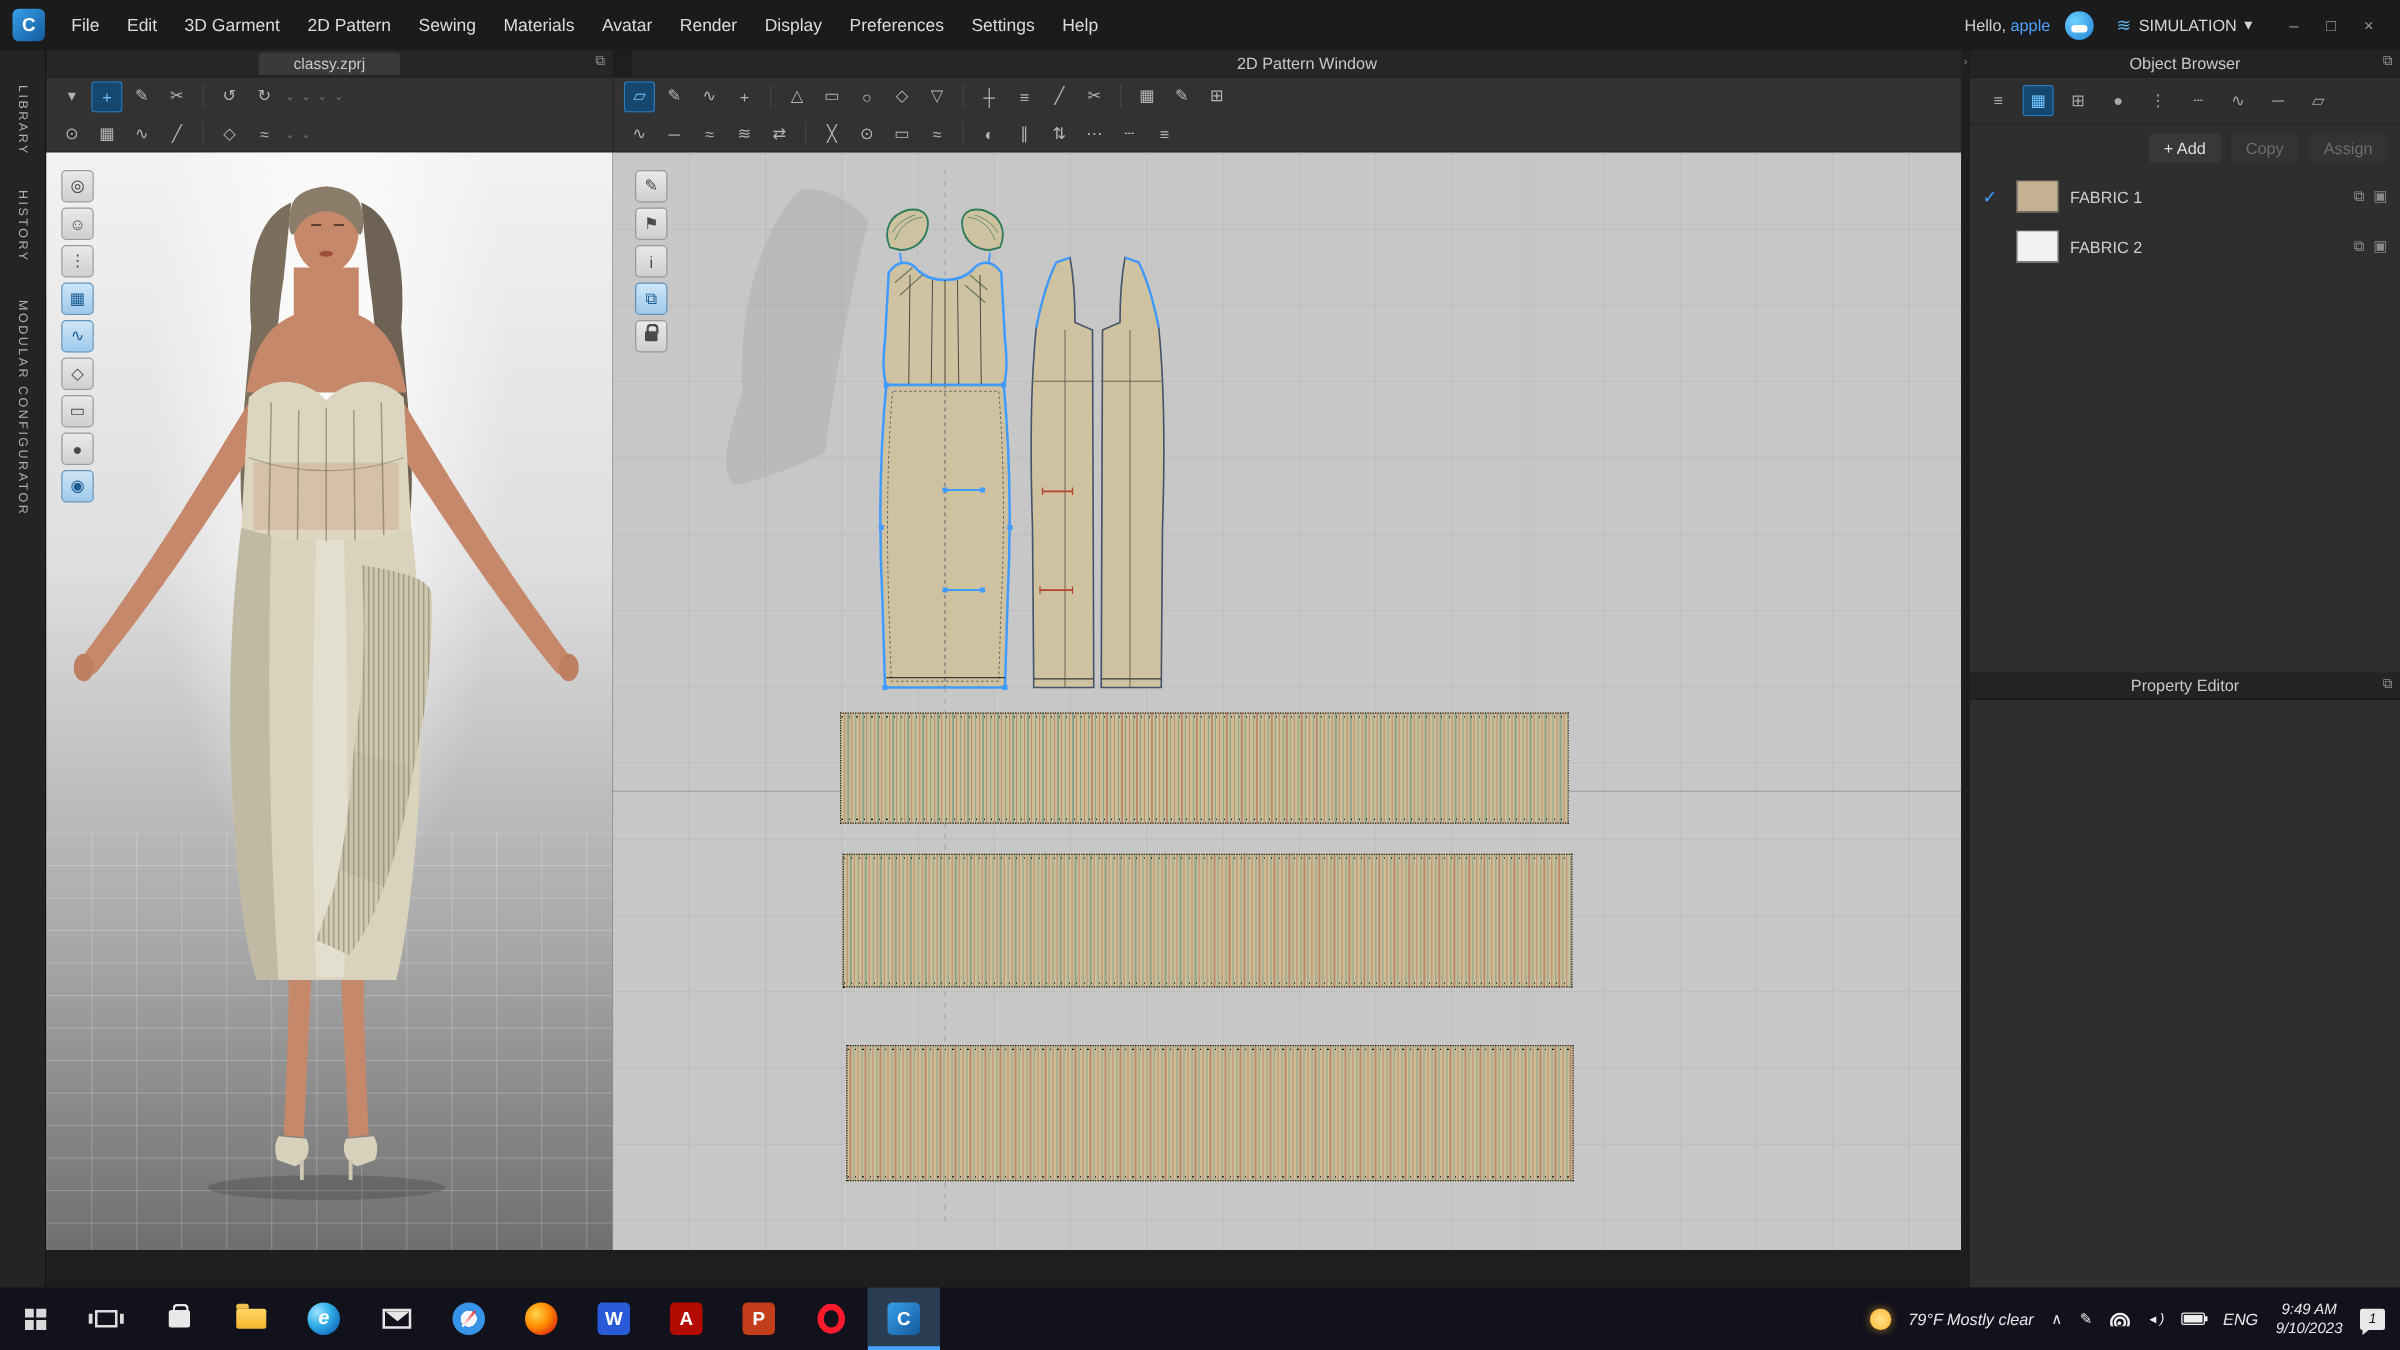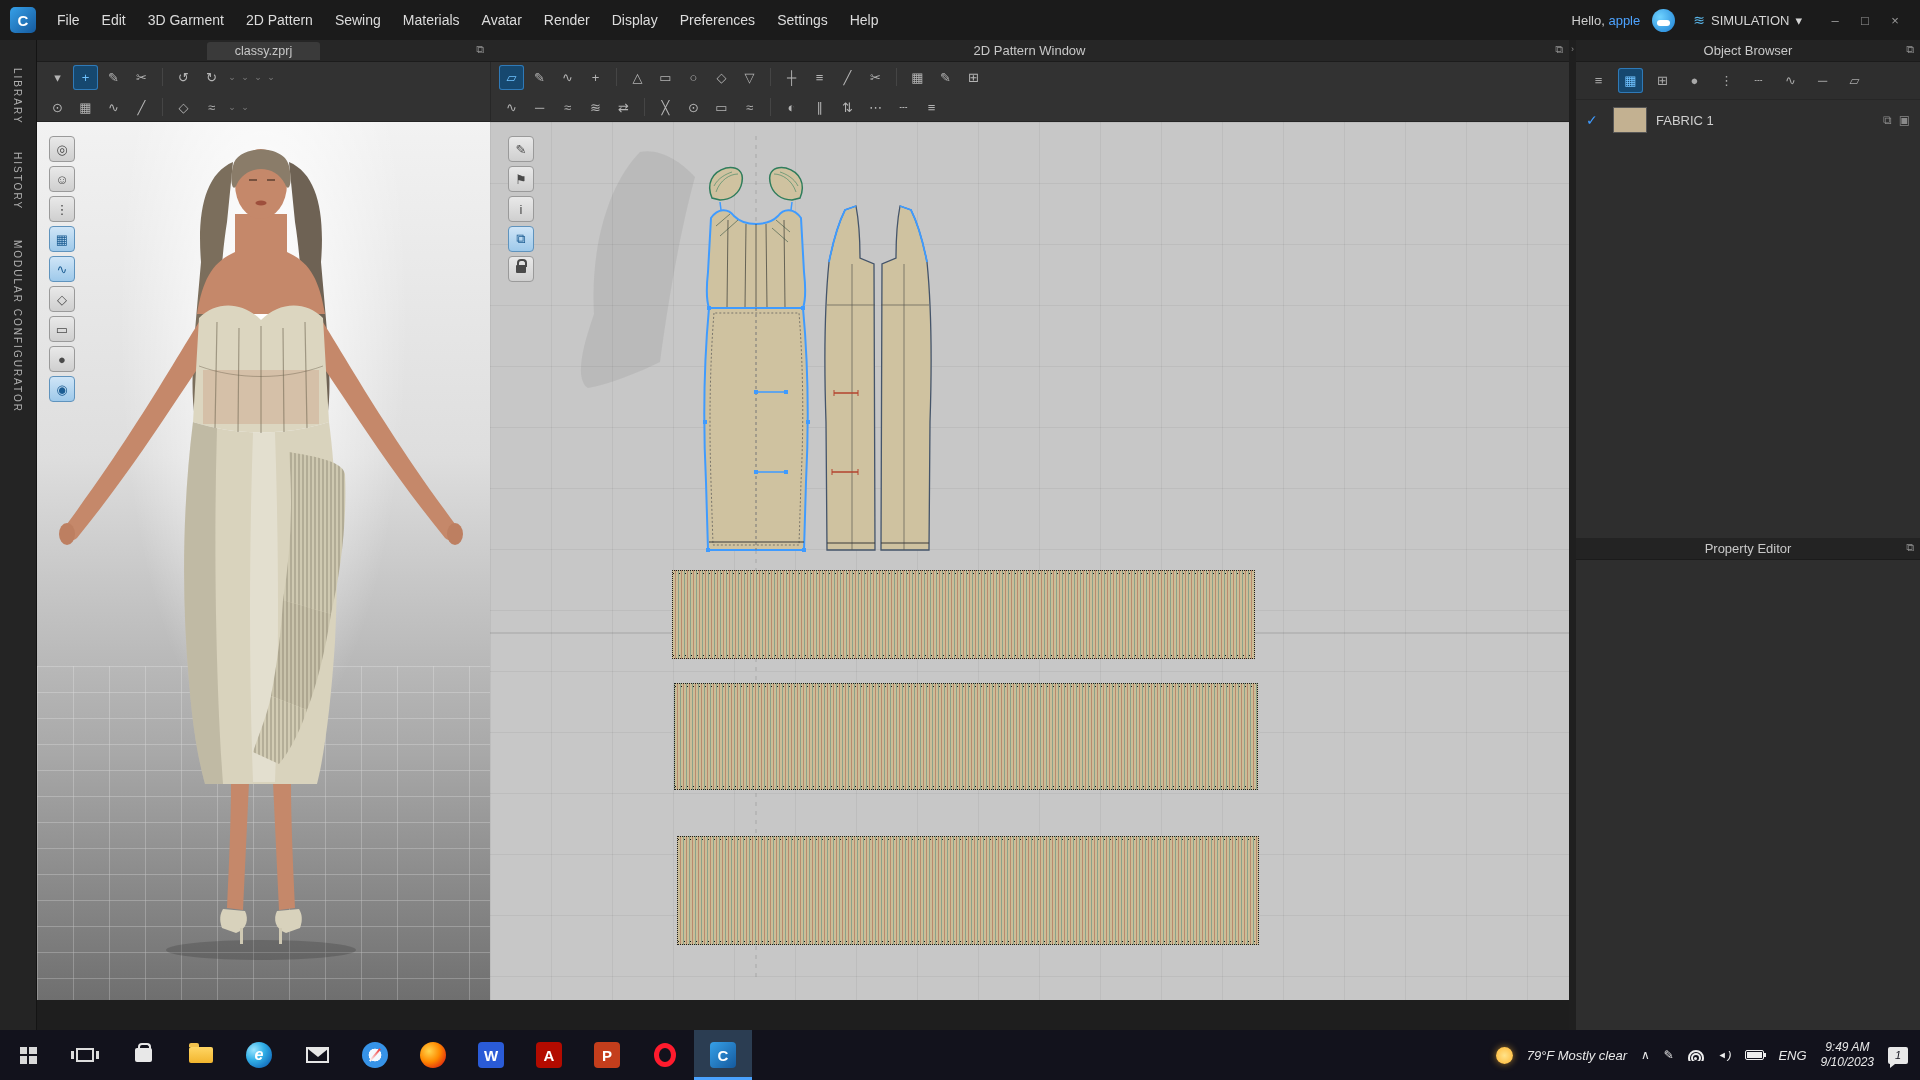--- a/index.html
+++ b/index.html
@@ -23,21 +23,21 @@
   .win-controls span { width:30px; text-align:center; color:#9a9a9a; font-size:13px; cursor:default; }
 
   
   .rail { position:absolute; left:0; top:40px; width:37px; height:990px; background:#242424; border-right:1px solid #141414; }
   .rail-label { position:absolute; left:12px; writing-mode:vertical-rl; color:#b0b0b0; font-size:10px; letter-spacing:2px; cursor:default; }
 
   
   .titlebar { position:absolute; top:40px; height:22px; background:#262626; display:flex; align-items:center;
               justify-content:center; color:#c8c8c8; font-size:13px; border-bottom:1px solid #1c1c1c; }
   .tb3d { left:37px; width:453px; }
-  .tb2d { left:490px; width:1079px; }
+  .tb2d { left:506px; width:1079px; }
   .tab { background:#3a3a3a; padding:2px 28px; border-radius:3px 3px 0 0; font-size:12.5px; }
   .popout { position:absolute; right:6px; top:3px; color:#8d8d8d; font-size:11px; }
 
   
   .toolbars { position:absolute; left:37px; top:62px; width:1532px; height:60px; background:#323232; border-bottom:1px solid #242424; }
   .tbrow { position:absolute; display:flex; align-items:center; gap:3px; height:30px; padding-left:8px; }
   .r1 { top:0; } .r2 { top:30px; }
   .grp3d { left:0; width:450px; } .grp2d { left:453px; width:1075px; border-left:1px solid #272727; }
   .tbi { width:25px; height:25px; display:grid; place-items:center; color:#b4b4b4; font-size:13px; border-radius:3px; }
   .tbi.active { background:#16486f; color:#6fc2ff; box-shadow:inset 0 0 0 1px #2f7ab8; }
@@ -453,24 +453,38 @@
       <span class="rpi" data-name="object-list-icon"></span>
       <span class="rpi active" data-name="fabric-tab-icon"></span>
       <span class="rpi" data-name="trim-tab-icon"></span>
       <span class="rpi" data-name="button-tab-icon"></span>
       <span class="rpi" data-name="zipper-tab-icon"></span>
       <span class="rpi" data-name="topstitch-tab-icon"></span>
       <span class="rpi" data-name="stitch-tab-icon"></span>
       <span class="rpi" data-name="piping-tab-icon"></span>
       <span class="rpi" data-name="graphic-tab-icon"></span>
     </div>
+    <div class="rp-actions" data-name="fabric-actions">
+      <span class="rp-btn" data-name="add-fabric-button">+ Add</span>
+      <span class="rp-btn dim" data-name="copy-fabric-button">Copy</span>
+      <span class="rp-btn dim" data-name="assign-fabric-button">Assign</span>
+    </div>
     <div class="fab-row" data-name="fabric-row">
       <span class="fab-check" data-name="selected-check-icon">✓</span>
       <span class="fab-swatch sw-f1" data-name="fabric-swatch"></span>
       <span class="fab-name" data-name="fabric-name">FABRIC 1</span>
+      <span class="fab-icons">
+          <span data-name="clone-fabric-icon"></span>
+          <span data-name="fabric-detail-icon"></span>
+        </span>
+    </div>
+    <div class="fab-row" data-name="fabric-row">
+      <span class="fab-check"></span>
+      <span class="fab-swatch sw-f2" data-name="fabric-swatch"></span>
+      <span class="fab-name" data-name="fabric-name">FABRIC 2</span>
       <span class="fab-icons">
           <span data-name="clone-fabric-icon"></span>
           <span data-name="fabric-detail-icon"></span>
         </span>
     </div>
     <div class="rp-header pe-header" data-name="property-editor-header">
       <span data-name="property-editor-title">Property Editor</span>
       <span class="popout" data-name="popout-property-editor-icon">⧉</span>
     </div>
   </div>

